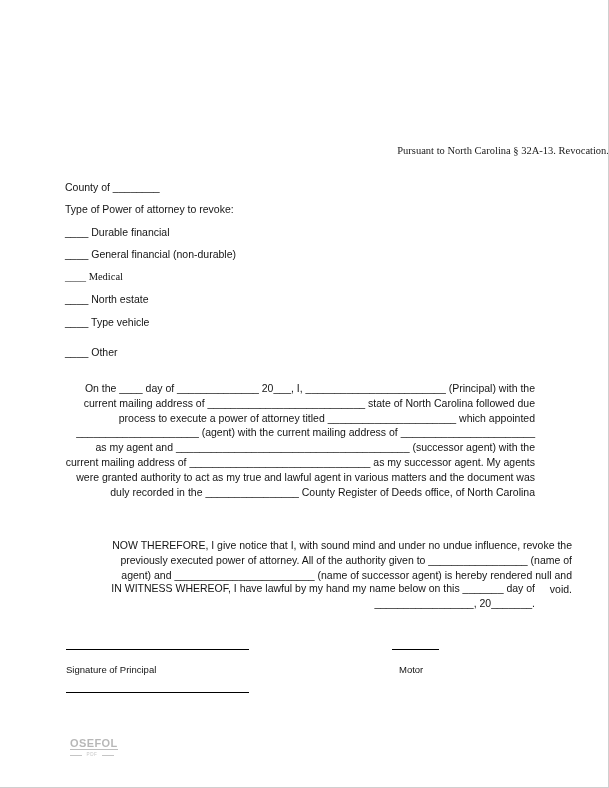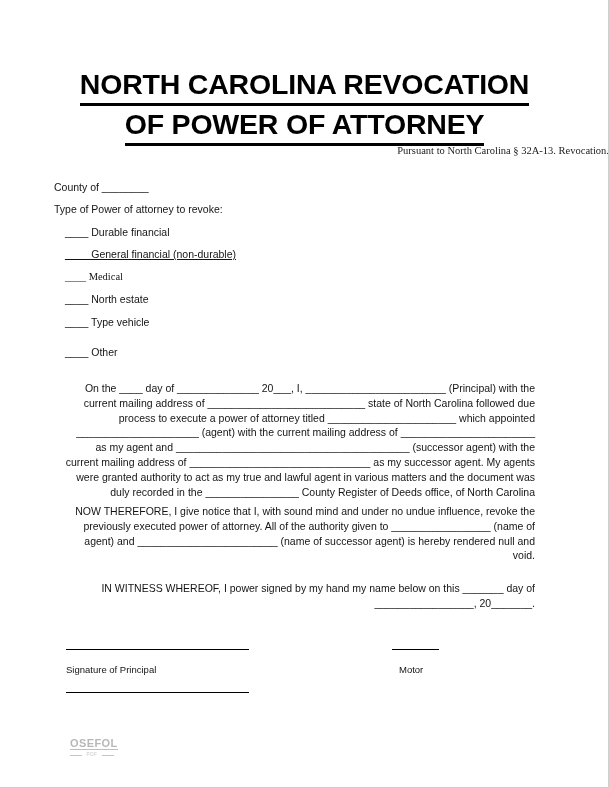--- a/index.html
+++ b/index.html
@@ -55,48 +55,48 @@
     left: 0;
     top: 145px;
     width: 609px;
     text-align: right;
     font-family: "Liberation Serif", serif;
     font-size: 10.5px;
     color: #1a1a1a;
   }
   .ln {
     position: absolute;
-    left: 54px;
+    left: 65px;
     font-size: 10.5px;
     color: #141414;
     white-space: nowrap;
   }
 
   .county-of { top: 181px; }
   .type-of   { top: 203px; }
 
   .opt       { left: 65px; font-size: 10.5px; color:#141414; white-space: nowrap;}
   .opt1 { top: 226px; }
-  .opt2 { top: 248px; text-decoration: underline; }
+  .opt2 { top: 248px; }
   .opt3 { top: 271px; font-family: Liberation Serif, serif; }
   .opt4 { top: 293px; }
   .opt5 { top: 316px; }
   .opt6 { top: 346px; }
 
   .para {
     position: absolute;
     left: 65px;
     width: 470px;
     font-size: 10.5px;
     line-height: 14.8px;
     color: #141414;
     text-align: right;
   }
   .para-main  { top: 381px; }
-  .para-now   { top: 504px; }
+  .para-now   { top: 538px; margin-left: 37px; }
   .para-wit   { top: 581px; }
 
   
   .sig-line {
     position: absolute;
     border-bottom: 1.4px solid #000;
     height: 0;
   }
   .sig-line-1 { left: 66px; width: 183px; top: 649px; }
   .sig-line-2 { left: 392px; width: 47px;  top: 649px; }
@@ -149,42 +149,38 @@
   }
   .logo-sub::before { left: 0; }
   .logo-sub::after  { right: 0; }
 </style>
 </head>
 <body>
 
 <div class="page">
   <div class="doc">
 
-    <div class="title-block">
-      <div class="title-line"><span class="u">NORTH CAROLINA REVOCATION</span></div>
-      <div class="title-line"><span class="u">OF POWER OF ATTORNEY</span></div>
-    </div>
 
     <div class="subtitle">Pursuant to North Carolina § 32A-13.  Revocation.</div>
 
     <div class="ln county-of">County of ________</div>
     <div class="ln type-of">Type of Power of attorney to revoke:</div>
 
     <div class="ln opt opt1">____  Durable financial</div>
     <div class="ln opt opt2">____  General financial (non-durable)</div>
     <div class="ln opt opt3">____  Medical</div>
     <div class="ln opt opt4">____  North estate</div>
     <div class="ln opt opt5">____  Type vehicle</div>
     <div class="ln opt opt6">____  Other</div>
 
     <div class="para para-main">On the ____ day of ______________ 20___, I, ________________________ (Principal) with the current mailing address of ___________________________ state of North Carolina followed due process to execute a power of attorney titled ______________________ which appointed _____________________ (agent) with the current mailing address of _______________________ as my agent and ________________________________________ (successor agent) with the current mailing address of _______________________________ as my successor agent. My agents were granted authority to act as my true and lawful agent in various matters and the document was duly recorded in the ________________ County Register of Deeds office, of North Carolina</div>
 
     <div class="para para-now">NOW THEREFORE, I give notice that I, with sound mind and under no undue influence, revoke the previously executed power of attorney. All of the authority given to _________________ (name of agent) and ________________________ (name of successor agent) is hereby rendered null and void.</div>
 
-    <div class="para para-wit">IN WITNESS WHEREOF, I power signed by my hand my name below on this _______ day of _________________, 20_______.</div>
+    <div class="para para-wit">IN WITNESS WHEREOF, I have lawful by my hand my name below on this _______ day of _________________, 20_______.</div>
 
     <div class="sig-line sig-line-1"></div>
     <div class="sig-line sig-line-2"></div>
     <div class="sig-line sig-line-3"></div>
 
     <div class="sig-label sig-label-principal">Signature of Principal</div>
     <div class="sig-label sig-label-date">Motor</div>
 
     <div class="logo">
       <span class="logo-word">OSEFOL</span>

